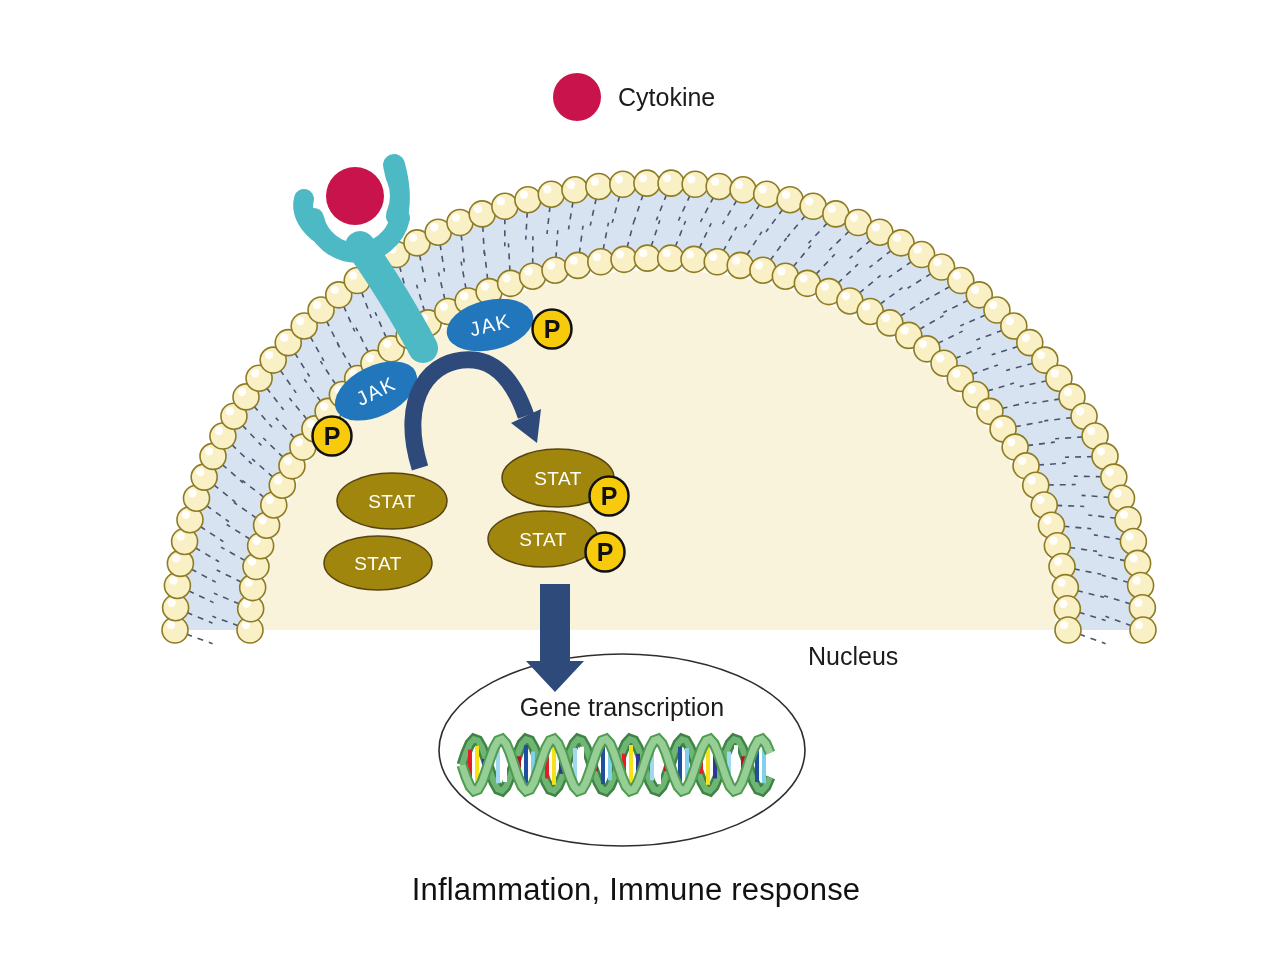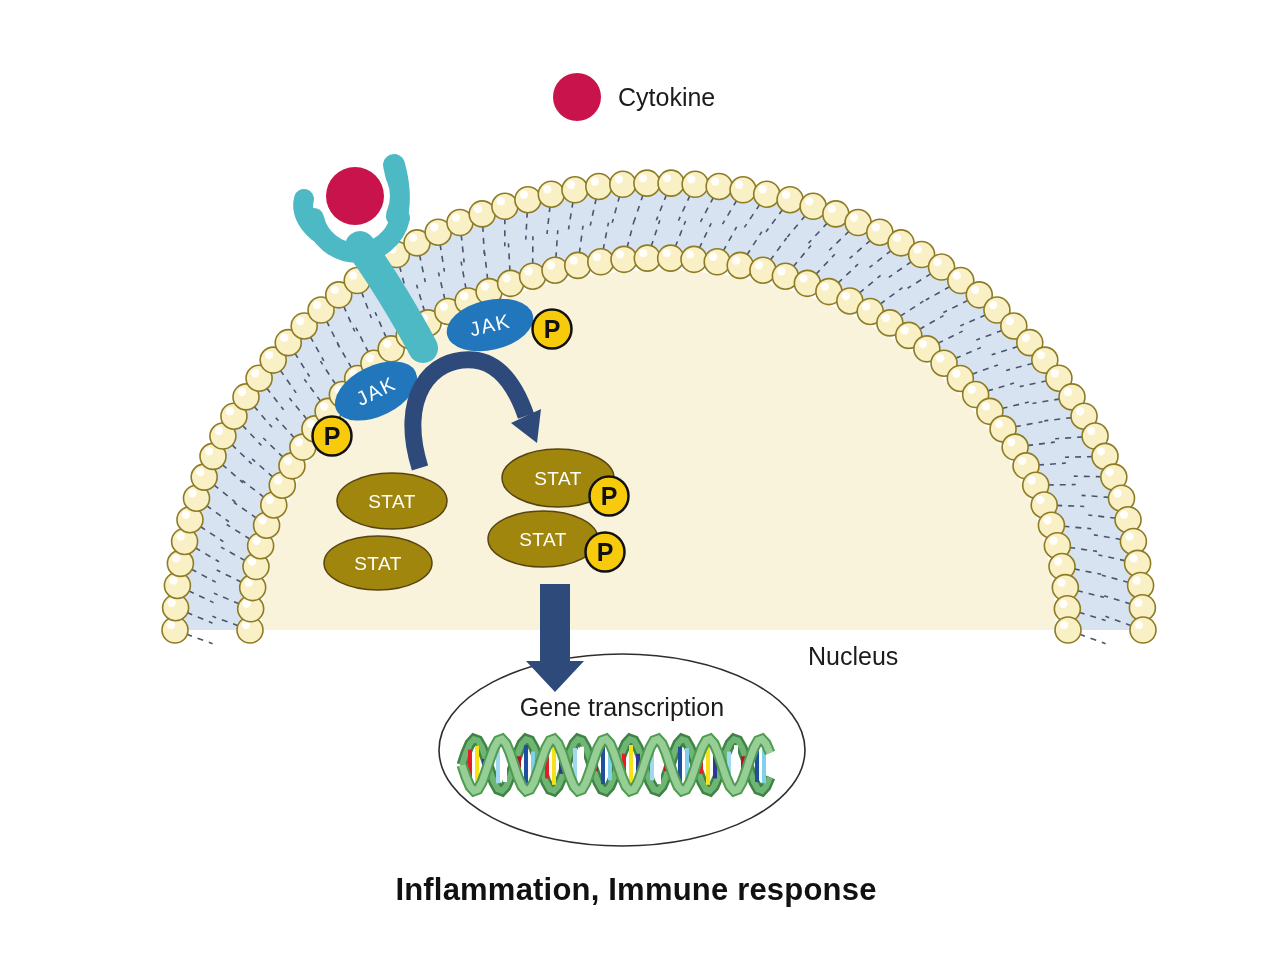--- a/index.html
+++ b/index.html
@@ -1,20 +1,20 @@
 <!DOCTYPE html>
 <html><head>
 <meta charset="utf-8">
 <style>
   html,body{margin:0;padding:0;background:#ffffff;}
   .stage{position:relative;width:1272px;height:954px;background:#ffffff;overflow:hidden;
          font-family:"Liberation Sans",sans-serif;}
   .stage svg{position:absolute;left:0;top:0;}
   .caption{position:absolute;left:0;right:0;top:872px;text-align:center;
-           font-size:31px;font-weight:bold;color:#111111;letter-spacing:0.2px;
+           font-size:31px;font-weight:normal;color:#111111;letter-spacing:0.2px;
            font-family:"Liberation Sans",sans-serif;}
   .rec{fill:none;stroke:#4CB9C4;stroke-linecap:round;}
   .band{fill:none;}
   .nucleus{fill:#ffffff;stroke:#2E2E2E;stroke-width:1.6;}
   .jak-text{font-size:20px;letter-spacing:1.5px;text-anchor:middle;fill:#ffffff;}
   .stat-text{font-size:19px;letter-spacing:0.5px;text-anchor:middle;fill:#ffffff;}
   .stat{stroke:#574410;stroke-width:1.5;}
   .p-badge circle{stroke:#111111;stroke-width:2.5;}
   .p-badge text{font-weight:bold;font-size:25px;fill:#111111;text-anchor:middle;}
   .label{fill:#1B1B1B;font-size:25px;}

